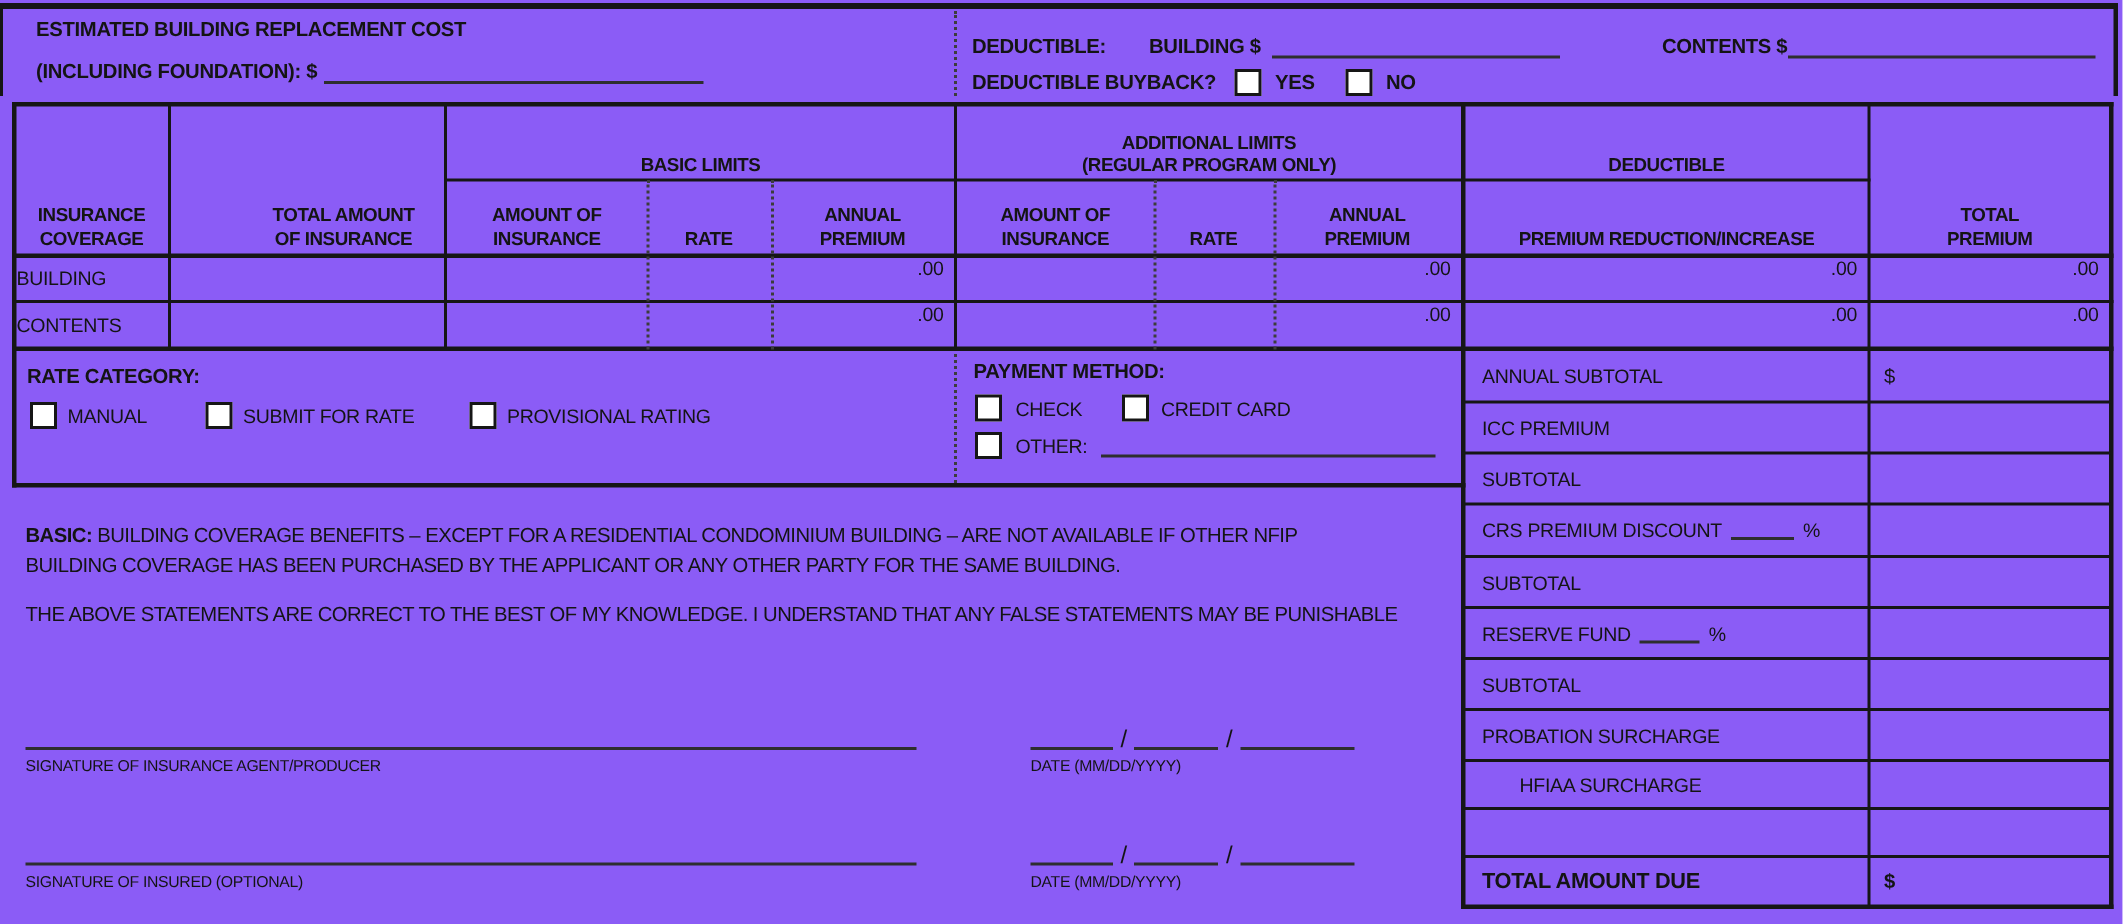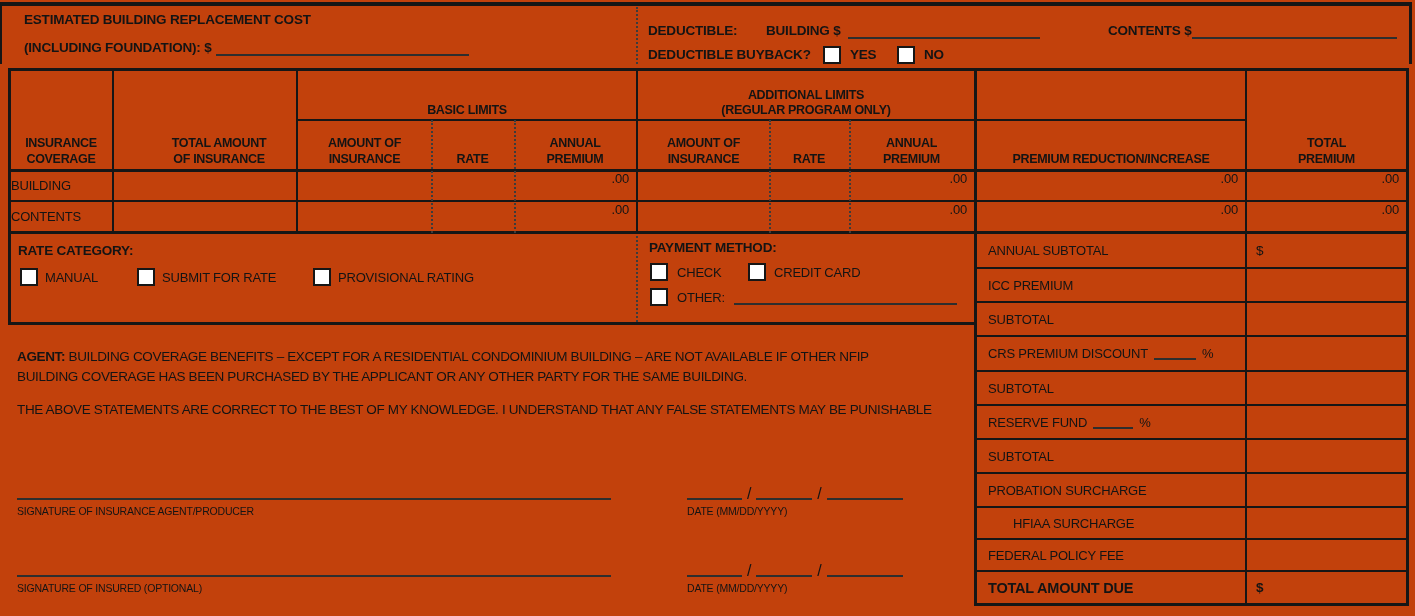--- a/index.html
+++ b/index.html
@@ -1,16 +1,16 @@
 <!DOCTYPE html>
 <html><head>
 <meta charset="utf-8">
 <style>
   html,body{margin:0;padding:0;background:#fff;}
-  #form{position:relative;width:1415px;height:616px;background:#c2410c;
+  #form{position:relative;width:1415px;height:616px;background:#8b5cf6;
         font-family:"Liberation Sans", sans-serif;color:#141414;letter-spacing:-0.2px;overflow:hidden;}
   .hl,.vl{position:absolute;background:#161616;}
   .dotv{position:absolute;width:0;border-left:2px dotted #3c3c3c;}
   .lbl{position:absolute;white-space:nowrap;}
   .b{font-weight:bold;}
   .cb{position:absolute;width:14px;height:14px;border:2px solid #161616;background:#fff;}
   .cell{position:absolute;display:flex;}
   .hcell{flex-direction:column;justify-content:flex-end;align-items:center;text-align:center;
          font-weight:bold;font-size:12.5px;line-height:16px;letter-spacing:-0.3px;}
   .vcell{align-items:flex-start;justify-content:flex-end;padding-right:7px;font-size:13px;box-sizing:border-box;}
@@ -68,21 +68,21 @@
   <div class="dotv" style="left:431px;top:120px;height:113px;"></div>
   <div class="dotv" style="left:514px;top:120px;height:113px;"></div>
   <div class="dotv" style="left:769px;top:120px;height:113px;"></div>
   <div class="dotv" style="left:849px;top:120px;height:113px;"></div>
   <div class="dotv" style="left:636px;top:236px;height:86px;"></div>
 
   <div class="cell hcell" style="left:10px;top:70px;width:102px;height:97px;padding-bottom:6px;">
     <span>INSURANCE</span>
     <span>COVERAGE</span>
   </div>
-  <div class="cell hcell" style="left:114px;top:70px;width:210px;height:97px;padding-bottom:6px;">
+  <div class="cell hcell" style="left:124px;top:70px;width:210px;height:97px;padding-bottom:6px;">
     <span>TOTAL AMOUNT</span>
     <span>OF INSURANCE</span>
   </div>
   <div class="cell hcell" style="left:298px;top:70px;width:338px;height:48px;padding-bottom:5px;">
     <span>BASIC LIMITS</span>
   </div>
   <div class="cell hcell" style="left:298px;top:121px;width:133px;height:46px;padding-bottom:5px;">
     <span>AMOUNT OF</span>
     <span>INSURANCE</span>
   </div>
@@ -100,20 +100,23 @@
   <div class="cell hcell" style="left:638px;top:121px;width:131px;height:46px;padding-bottom:5px;">
     <span>AMOUNT OF</span>
     <span>INSURANCE</span>
   </div>
   <div class="cell hcell" style="left:769px;top:121px;width:80px;height:46px;padding-bottom:5px;">
     <span>RATE</span>
   </div>
   <div class="cell hcell" style="left:849px;top:121px;width:125px;height:46px;padding-bottom:5px;">
     <span>ANNUAL</span>
     <span>PREMIUM</span>
+  </div>
+  <div class="cell hcell" style="left:977px;top:70px;width:268px;height:48px;padding-bottom:5px;">
+    <span>DEDUCTIBLE</span>
   </div>
   <div class="cell hcell" style="left:977px;top:121px;width:268px;height:46px;padding-bottom:5px;">
     <span>PREMIUM REDUCTION/INCREASE</span>
   </div>
   <div class="cell hcell" style="left:1247px;top:70px;width:159px;height:97px;padding-bottom:9px;">
     <span>TOTAL</span>
     <span>PREMIUM</span>
   </div>
 
   <div class="cell rowlbl" style="left:11px;top:171px;width:101px;height:29px;">
@@ -237,36 +240,33 @@
     <span></span>
   </div>
 
   <div class="cell scell" style="left:977px;top:508px;width:266px;height:30px;padding-left:36px;">
     <span>HFIAA SURCHARGE</span>
   </div>
   <div class="cell valcell" style="left:1247px;top:508px;width:159px;height:30px;">
     <span></span>
   </div>
 
-  <div class="cell scell" style="left:977px;top:540px;width:266px;height:30px;">
-    <span>FEDERAL POLICY FEE</span>
-  </div>
   <div class="cell valcell" style="left:1247px;top:540px;width:159px;height:30px;">
     <span></span>
   </div>
 
   <div class="cell scell b" style="left:977px;top:572px;width:266px;height:31px;font-size:14.5px;">
     <span>TOTAL AMOUNT DUE</span>
   </div>
   <div class="cell valcell b" style="left:1247px;top:572px;width:159px;height:31px;">
     <span>$</span>
   </div>
 
   <div class="lbl notice-line" style="left:17px;top:347px;">
-    <span class="b">AGENT:</span>
+    <span class="b">BASIC:</span>
     <span>BUILDING COVERAGE BENEFITS – EXCEPT FOR A RESIDENTIAL CONDOMINIUM BUILDING – ARE NOT AVAILABLE IF OTHER NFIP</span>
   </div>
   <div class="lbl notice-line" style="left:17px;top:367px;">
     <span>BUILDING COVERAGE HAS BEEN PURCHASED BY THE APPLICANT OR ANY OTHER PARTY FOR THE SAME BUILDING.</span>
   </div>
   <div class="lbl notice-line" style="left:17px;top:400px;">
     <span>THE ABOVE STATEMENTS ARE CORRECT TO THE BEST OF MY KNOWLEDGE. I UNDERSTAND THAT ANY FALSE STATEMENTS MAY BE PUNISHABLE</span>
   </div>
 
   <div class="hl" style="left:17px;top:498px;width:594px;height:2px;background:#2e2e2e;"></div>

